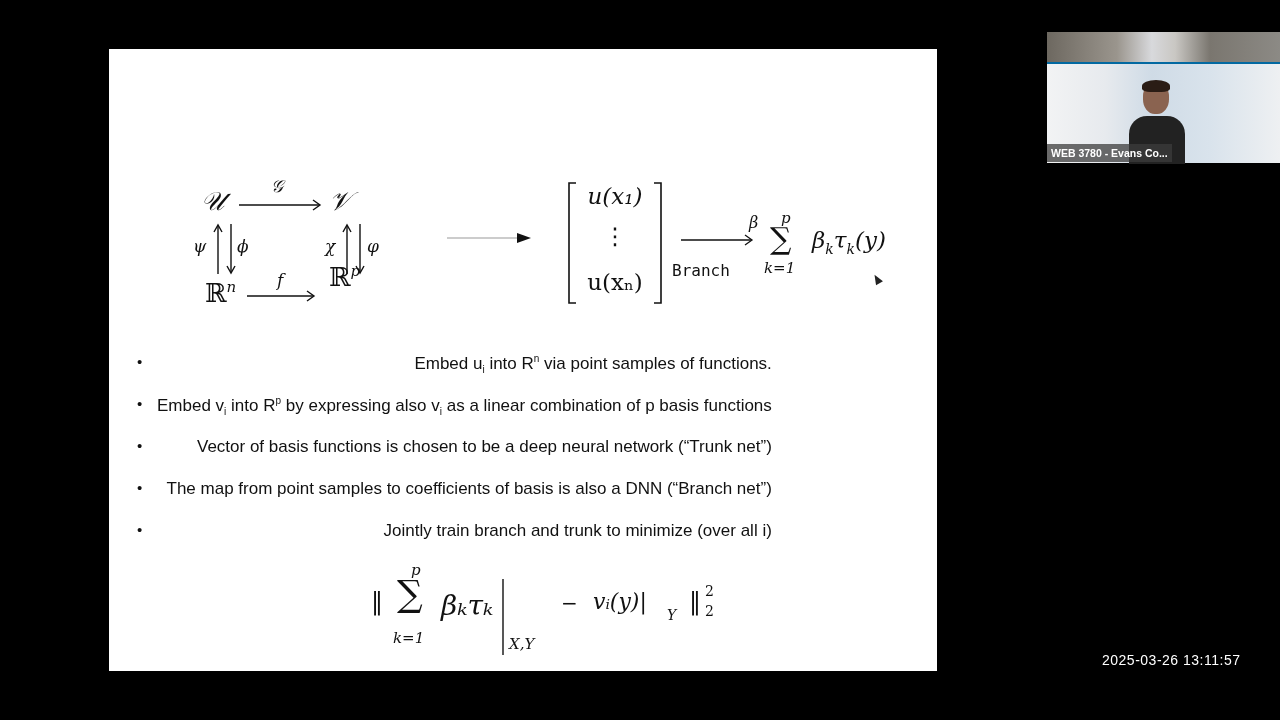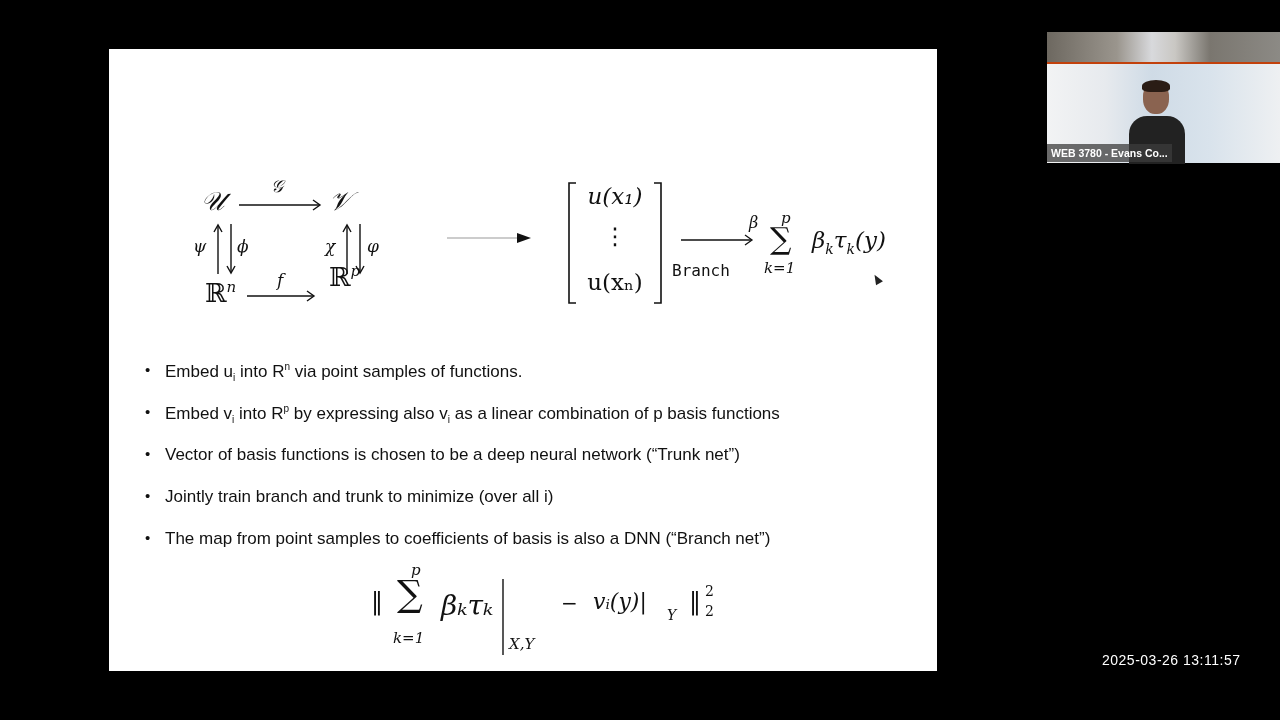--- a/index.html
+++ b/index.html
@@ -28,27 +28,27 @@
   .branch-arrow { position: absolute; left: 572px; top: 185px; }
   .beta-label { position: absolute; left: 640px; top: 164px; font-size: 16px; font-family: "DejaVu Serif", serif; font-style: italic; }
   .sumexpr { position: absolute; left: 655px; top: 160px; width: 160px; height: 80px; font-family: "DejaVu Serif", serif; }
   .sumexpr .sup { position: absolute; left: 17px; top: 0; font-size: 15px; font-style: italic; }
   .sumexpr .sig { position: absolute; left: 6px; top: 12px; font-size: 30px; }
   .sumexpr .sub { position: absolute; left: 0px; top: 50px; font-size: 15px; font-style: italic; }
   .sumexpr .body { position: absolute; left: 48px; top: 18px; font-size: 23px; font-style: italic; white-space: nowrap; }
   .sumexpr .body sub { font-size: 14px; }
   .cursor { position: absolute; left: 764px; top: 225px; width: 0; height: 0;
     border-left: 4px solid transparent; border-right: 4px solid transparent; border-bottom: 10px solid #222; transform: rotate(-30deg); }
-  .bullets { position: absolute; left: 28px; top: 304px; list-style: none; margin: 8px; padding: 0; }
+  .bullets { position: absolute; left: 28px; top: 304px; list-style: none; margin: 0; padding: 0; text-align: right; }
   .bullets li { position: relative; font-size: 17px; height: 42px; padding-left: 20px; color: #111; white-space: nowrap; }
   .bullets li::before { content: "•"; position: absolute; left: 0; top: 0; font-size: 15px; }
   .bullets sub, .bullets sup { font-size: 10px; }
   .loss { position: absolute; left: 262px; top: 512px; width: 360px; height: 100px; font-family: "DejaVu Serif", serif; }
   .loss .piece { position: absolute; white-space: nowrap; }
-  .webcam { position: absolute; left: 1047px; top: 32px; width: 233px; height: 131px; background: #c2410c; }
+  .webcam { position: absolute; left: 1047px; top: 32px; width: 233px; height: 131px; background: #0369a1; }
   .webcam .top-strip { position: absolute; left: 0; top: 0; width: 233px; height: 30px;
     background: linear-gradient(90deg,#6d6860 0%,#9a958d 30%,#d8d9dc 45%,#c9c7c3 55%,#7a766f 70%,#8c8a85 100%); }
   .webcam .main { position: absolute; left: 0; top: 32px; width: 233px; height: 99px;
     background: linear-gradient(90deg,#f2f3f4 0%,#e7eaee 25%,#cfdbe6 45%,#d9e3ec 70%,#eef0f2 100%); }
   .webcam .person { position: absolute; left: 82px; top: 18px; width: 56px; height: 81px; }
   .webcam .head { position: absolute; left: 14px; top: 0; width: 26px; height: 32px; border-radius: 45%; background: #8a6350; }
   .webcam .hair { position: absolute; left: 13px; top: -2px; width: 28px; height: 12px; border-radius: 50% 50% 30% 30%; background: #2a1c15; }
   .webcam .body { position: absolute; left: 0; top: 34px; width: 56px; height: 48px; border-radius: 18px 18px 0 0; background: #222; }
   .webcam .name-tag { position: absolute; left: 0; top: 112px; height: 18px; padding: 0 4px; background: rgba(60,60,60,0.75);
     color: #fff; font-size: 10.5px; font-weight: bold; line-height: 18px; }
@@ -116,22 +116,22 @@
     <span class="sub">k=1</span>
     <span class="body"><span>β</span><sub>k</sub><span>τ</span><sub>k</sub><span>(y)</span></span>
   </div>
 
   <div class="cursor"></div>
 
   <ul class="bullets">
     <li><span>Embed u</span><sub>i</sub><span> into R</span><sup>n</sup><span>  via point samples of functions.</span></li>
     <li><span>Embed v</span><sub>i</sub><span> into R</span><sup>p</sup><span>  by expressing also v</span><sub>i</sub><span> as a linear combination of p basis functions</span></li>
     <li>Vector of basis functions is chosen to be a deep neural network (“Trunk net”)</li>
+    <li>The map from point samples to coefficients of basis is also a DNN (“Branch net”)</li>
     <li>Jointly train branch and trunk to minimize (over all i)</li>
-    <li>The map from point samples to coefficients of basis is also a DNN (“Branch net”)</li>
   </ul>
 
   <div class="loss">
     <span class="piece" style="left:0;top:26px;font-size:24px;">‖</span>
     <span class="piece" style="left:40px;top:0px;font-size:15px;font-style:italic;">p</span>
     <span class="piece" style="left:26px;top:12px;font-size:36px;">∑</span>
     <span class="piece" style="left:22px;top:68px;font-size:15px;font-style:italic;">k=1</span>
     <span class="piece" style="left:70px;top:28px;font-size:28px;font-style:italic;">βₖτₖ</span>
     <svg class="piece" style="left:130px;top:18px;" width="4" height="76">
         <line x1="2" y1="0" x2="2" y2="76" stroke="#111" stroke-width="1.4"></line>

